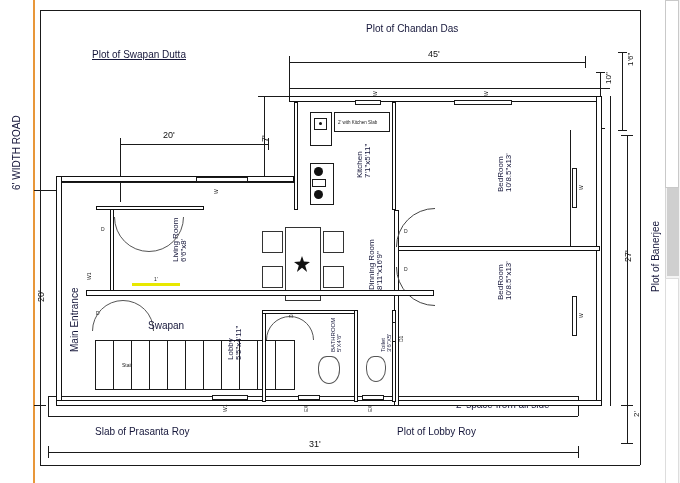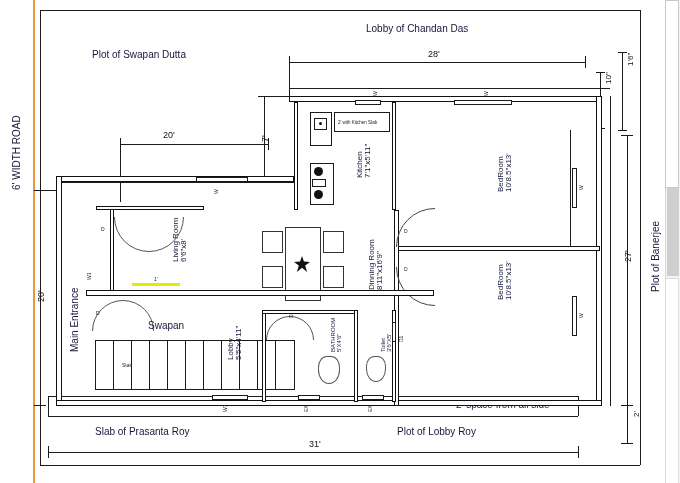--- a/index.html
+++ b/index.html
@@ -39,31 +39,31 @@
 
 <div id="stage">
 
   <div class="ln h" style="left:40px;top:10px;width:600px;"></div>
   <div class="ln v" style="left:40px;top:10px;height:455px;"></div>
   <div class="ln v" style="left:640px;top:10px;height:455px;"></div>
   <div class="ln h" style="left:40px;top:465px;width:600px;"></div>
 
   <div class="road" style="left:33px;top:0px;height:483px;"></div>
 
-  <div class="txt big" style="left:92px;top:50px;">Plot of Swapan Dutta</div>
-  <div class="txt big" style="left:366px;top:24px;">Lobby of Chandan  Das</div>
+  <div class="txt big" style="left:92px;top:50px;text-decoration:underline;">Plot of Swapan Dutta</div>
+  <div class="txt big" style="left:366px;top:24px;">Plot of Chandan  Das</div>
   <div class="txt big" style="left:95px;top:427px;">Slab of Prasanta Roy</div>
   <div class="txt big" style="left:397px;top:427px;">Plot of Lobby Roy</div>
   <div class="txt big rot" style="left:651px;top:292px;">Plot of Banerjee</div>
   <div class="txt big rot" style="left:12px;top:190px;">6' WIDTH ROAD</div>
 
   <div class="ln h" style="left:289px;top:62px;width:296px;"></div>
   <div class="ln v" style="left:289px;top:56px;height:12px;"></div>
   <div class="ln v" style="left:585px;top:56px;height:12px;"></div>
-  <div class="dimtxt" style="left:428px;top:49px;">28'</div>
+  <div class="dimtxt" style="left:428px;top:49px;">45'</div>
   <div class="ln v" style="left:289px;top:62px;height:34px;"></div>
 
   <div class="ln h" style="left:120px;top:144px;width:148px;"></div>
   <div class="ln v" style="left:120px;top:138px;height:12px;"></div>
   <div class="ln v" style="left:268px;top:138px;height:12px;"></div>
   <div class="dimtxt" style="left:163px;top:130px;">20'</div>
   <div class="ln v" style="left:120px;top:144px;height:58px;"></div>
 
   <div class="ln v" style="left:264px;top:96px;height:80px;"></div>
   <div class="ln h" style="left:258px;top:96px;width:12px;"></div>

